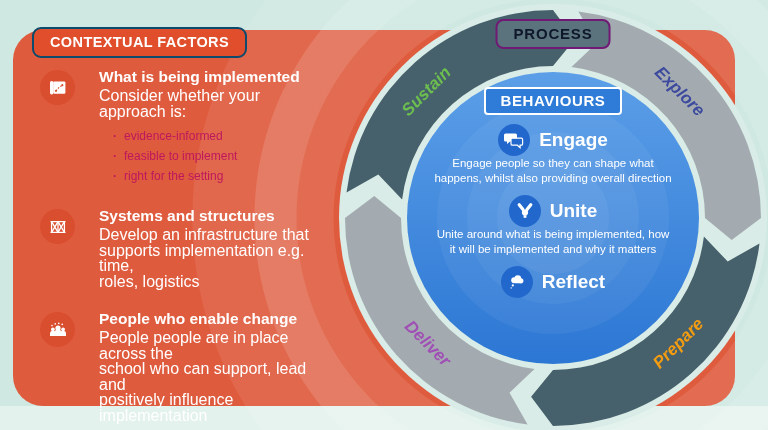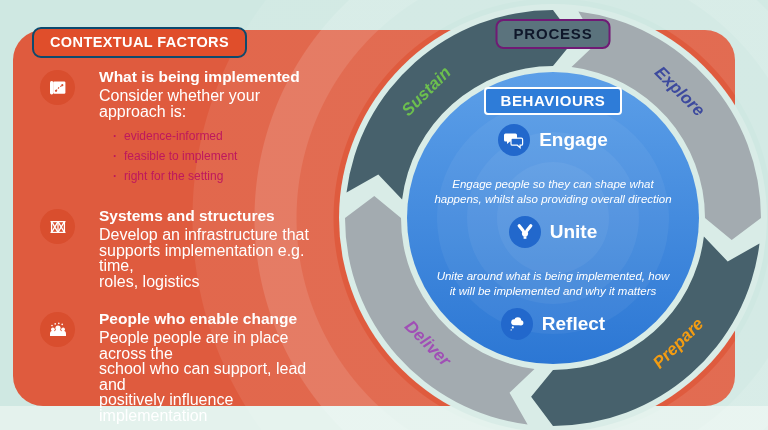--- a/index.html
+++ b/index.html
@@ -64,21 +64,21 @@
   .behaviours-pill {
     margin-top:15px; background:#2e7cd8; border:2px solid #ffffff; border-radius:4px;
     padding:3px 15px 4px; font-weight:bold; font-size:15px; letter-spacing:0.6px;
   }
   .b-row { display:flex; align-items:center; gap:9px; margin-top:9px;text-align:right; }
   .b-icon {
     width:32px; height:32px; border-radius:50%; background:#2268cc;
     display:flex; align-items:center; justify-content:center;
   }
   .b-label { font-size:19px; font-weight:bold; }
-  .b-desc { font-size:11.5px; line-height:15px; margin-top:21px; white-space:pre-line;font-style:italic; }
+  .b-desc { font-size:11.5px; line-height:15px; margin-top:0; white-space:pre-line; }
 </style>
 </head>
 <body>
 
 <div class="screen">
 
   <div class="bottom-strip"></div>
 
   <div class="panel"></div>
   <div class="deco"></div>

